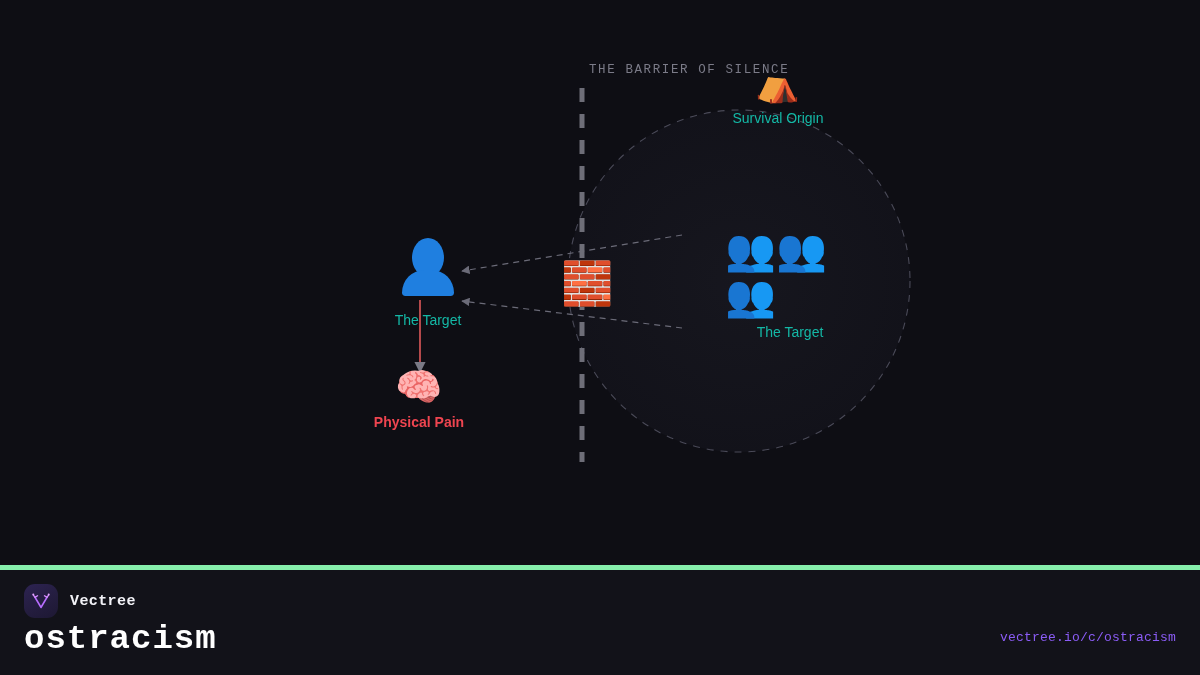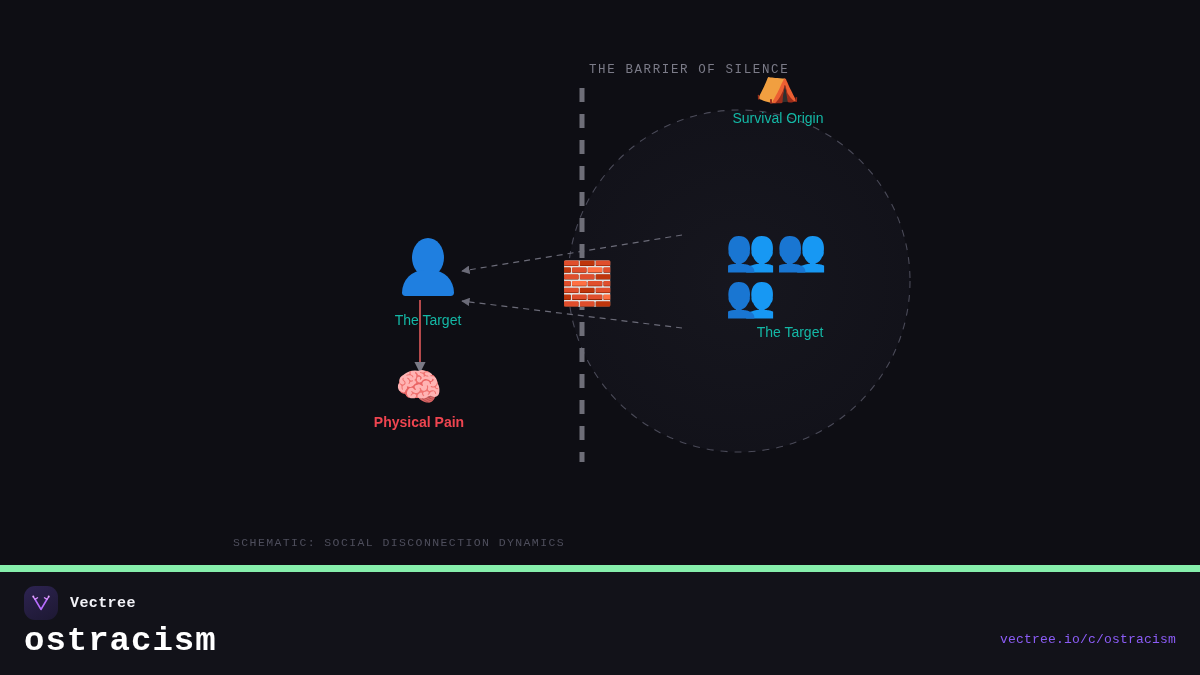--- a/index.html
+++ b/index.html
@@ -148,21 +148,21 @@
   }
 
   
   #footer {
     position: absolute;
     left: 0;
     top: 565px;
     width: 1200px;
     height: 110px;
     background: #121219;
-    border-top: 7px solid #86efac;
+    border-top: 5px solid #86efac;
   }
 
   #brand-row {
     position: absolute;
     left: 24px;
     top: 14px;
     display: flex;
     align-items: center;
     gap: 12px;
   }
@@ -265,21 +265,20 @@
 
     <div id="wall-node" style="left:561px; top:263px;">
       <span class="node-glyph">🧱</span>
     </div>
 
     <div class="node" id="pain-node" style="left:344px; top:368px; width:150px;">
       <span class="node-glyph">🧠</span>
       <span class="node-label danger">Physical Pain</span>
     </div>
 
-    <div class="caption-text" id="schematic-caption">SCHEMATIC: SOCIAL DISCONNECTION DYNAMICS</div>
 
   </div>
 
   <div id="footer">
 
     <div id="brand-row">
       <span id="brand-logo">
         <svg width="22" height="22" viewBox="0 0 24 24" xmlns="http://www.w3.org/2000/svg">
           <path d="M5.5 8 L12 19 L18.5 8" fill="none" stroke="#b76dff" stroke-width="1.9" stroke-linecap="round" stroke-linejoin="round"></path>
           <path d="M5.5 8 L3.6 5.4 M5.5 8 L8.2 6.3" fill="none" stroke="#d58bff" stroke-width="1.5" stroke-linecap="round"></path>

